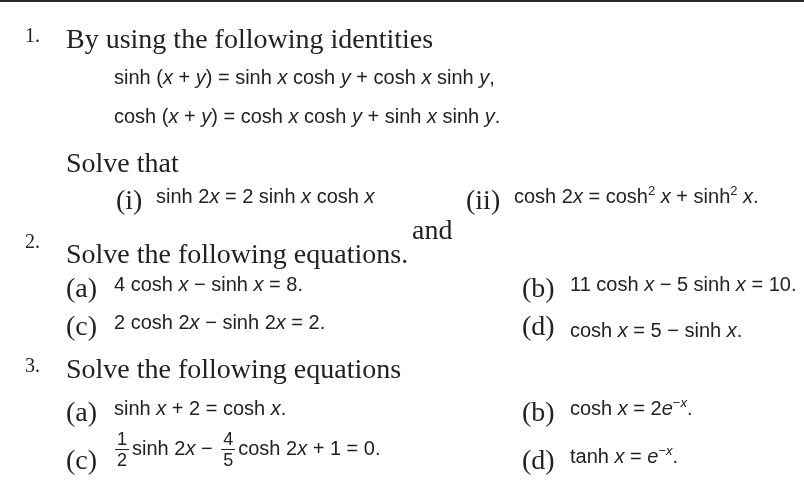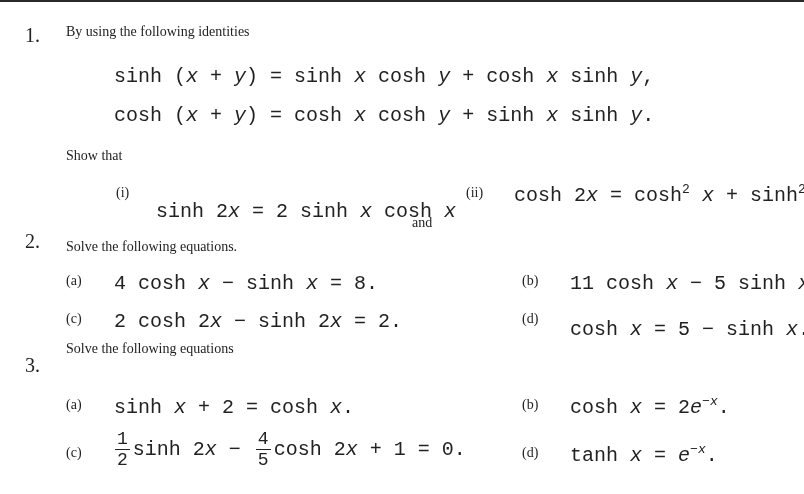--- a/index.html
+++ b/index.html
@@ -5,22 +5,22 @@
     html, body { margin: 0; padding: 0; }
     body {
       width: 804px; height: 494px; background: #ffffff; position: relative; overflow: hidden;
       font-family: "DejaVu Serif", "Liberation Serif", serif;
       color: #222222;
       font-size: 19px;
     }
     .topbar { position: absolute; left: 0; top: 0; width: 804px; height: 2px; background: #2a2a2a; }
     .abs { position: absolute; white-space: nowrap; line-height: 1; }
     .num { font-family: "Liberation Serif", serif; font-size: 20px; }
-    .txt { font-family: "Liberation Serif", serif; font-size: 14px; }
-    .math { font-family: Liberation Mono, monospace; font-size: 20px; }
+    .txt { font-family: "Liberation Serif", serif; font-size: 28px; }
+    .math { font-family: Liberation Sans, sans-serif; font-size: 20px; }
     .math i { font-style: italic; }
     sup { font-size: 13px; vertical-align: 8px; line-height: 0; }
     .frac { display: inline-flex; flex-direction: column; align-items: center; vertical-align: middle; margin: 0 3px; font-size: 18px; line-height: 1; }
     .frac .n { padding: 0 2px 1px 2px; border-bottom: 1px solid #222; }
     .frac .d { padding: 1px 2px 0 2px; }
   </style>
 </head>
 <body>
 
 <div class="topbar"></div>
@@ -28,24 +28,24 @@
 <div class="abs num" style="left:25px; top:25px;">1.</div>
 <div class="abs txt" style="left:66px; top:25px;">By using the following identities</div>
 
 <div class="abs math" style="left:114px; top:67px;">
   sinh (<i>x</i> + <i>y</i>) = sinh <i>x</i> cosh <i>y</i> + cosh <i>x</i> sinh <i>y</i>,
 </div>
 <div class="abs math" style="left:114px; top:106px;">
   cosh (<i>x</i> + <i>y</i>) = cosh <i>x</i> cosh <i>y</i> + sinh <i>x</i> sinh <i>y</i>.
 </div>
 
-<div class="abs txt" style="left:66px; top:149px;">Show that</div>
+<div class="abs txt" style="left:66px; top:149px;">Solve that</div>
 
 <div class="abs txt" style="left:116px; top:186px;">(i)</div>
-<div class="abs math" style="left:156px; top:202px;text-align:center;">
+<div class="abs math" style="left:156px; top:186px;text-align:center;">
   sinh 2<i>x</i> = 2 sinh <i>x</i> cosh <i>x</i>
 </div>
 <div class="abs txt" style="left:412px; top:186px;margin-top:30px;">and</div>
 <div class="abs txt" style="left:466px; top:186px;text-align:center;">(ii)</div>
 <div class="abs math" style="left:514px; top:186px;">
   cosh 2<i>x</i> = cosh<sup>2</sup> <i>x</i> + sinh<sup>2</sup> <i>x</i>.
 </div>
 
 <div class="abs num" style="left:25px; top:231px;">2.</div>
 <div class="abs txt" style="left:66px; top:231px;margin-top:9px;">Solve the following equations.</div>
@@ -62,21 +62,21 @@
 <div class="abs txt" style="left:66px; top:312px;">(c)</div>
 <div class="abs math" style="left:114px; top:312px;">
   2 cosh 2<i>x</i> − sinh 2<i>x</i> = 2.
 </div>
 <div class="abs txt" style="left:522px; top:312px;">(d)</div>
 <div class="abs math" style="left:570px; top:320px;text-align:center;">
   cosh <i>x</i> = 5 − sinh <i>x</i>.
 </div>
 
 <div class="abs num" style="left:25px; top:355px;">3.</div>
-<div class="abs txt" style="left:66px; top:342px;text-align:right;">Solve the following equations</div>
+<div class="abs txt" style="left:66px; top:355px;text-align:right;">Solve the following equations</div>
 
 <div class="abs txt" style="left:66px; top:398px;">(a)</div>
 <div class="abs math" style="left:114px; top:398px;text-align:right;">
   sinh <i>x</i> + 2 = cosh <i>x</i>.
 </div>
 <div class="abs txt" style="left:522px; top:398px;">(b)</div>
 <div class="abs math" style="left:570px; top:398px;">
   cosh <i>x</i> = 2<i>e</i><sup>−<i>x</i></sup>.
 </div>
 

